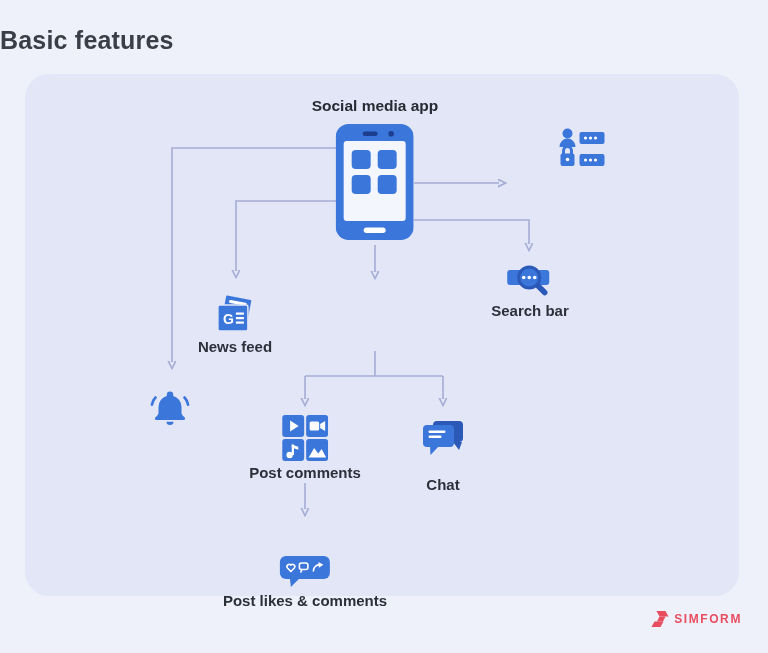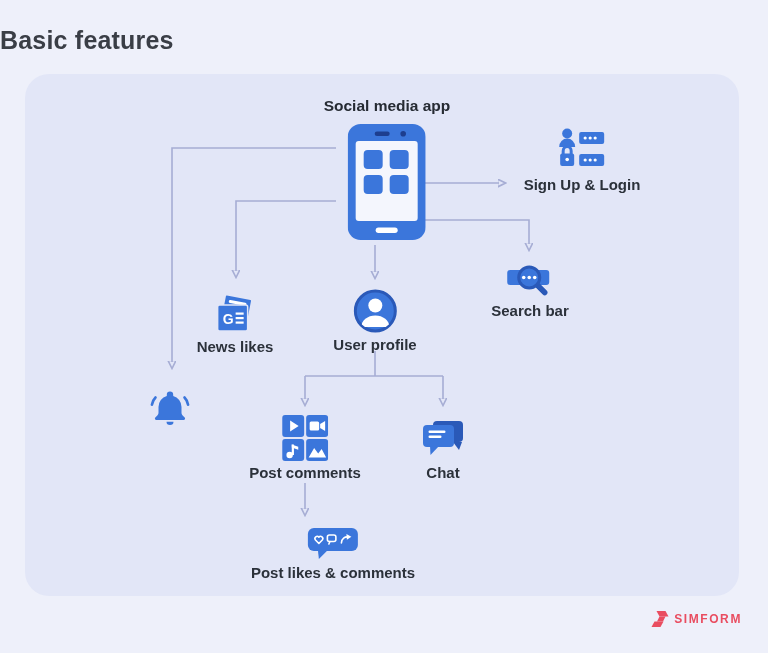--- a/index.html
+++ b/index.html
@@ -19,21 +19,21 @@
   .node{position:absolute; display:flex; flex-direction:column; align-items:center; transform:translateX(-50%);}
   .node-label{font-size:15px; font-weight:700; color:var(--text-dark); text-align:center;
               white-space:nowrap; line-height:1.22;}
   .node--push .node-label{white-space:normal; width:112px;}
   .root-label{font-size:15.5px; font-weight:700; color:#262b33; margin-bottom:9px; white-space:nowrap;}
   .fb{fill:var(--icon-blue);} .fbd{fill:var(--icon-blue-dark);} .fnavy{fill:var(--icon-navy);}
   .fw{fill:#ffffff;} .fscreen{fill:#f4f6fd;}
   .sw{stroke:#ffffff; fill:none;} .sb{stroke:var(--icon-blue); fill:none;} .sbd{stroke:var(--icon-blue-dark); fill:none;}
   .footer{position:absolute; top:610px; right:26px; display:flex; align-items:center; gap:5px;}
   .brand-text{font-size:12px; font-weight:800; letter-spacing:1.6px; color:var(--brand-red);}
-  .gap7{margin-top:7px;} .gap3{margin-top:3px;} .gap4{margin-top:4px;} .gap6{margin-top:6px;}
+  .gap7{margin-top:7px;} .gap3{margin-top:3px;} .gap4{margin-top:4px;} .gap6{margin-top:18px;}
 </style>
 </head>
 <body>
 
 <div class="page">
 
   <div class="title">Basic features</div>
 
   <div class="panel"></div>
 
@@ -47,21 +47,21 @@
     <path d="M414 220 H529 V244" marker-end="url(#arr)"></path>
     <path d="M336 148 H172 V362" marker-end="url(#arr)"></path>
     <path d="M336 201 H236 V271" marker-end="url(#arr)"></path>
     <path d="M375 245 V272" marker-end="url(#arr)"></path>
     <path d="M375 351 V376 M305 376 H443"></path>
     <path d="M305 376 V399" marker-end="url(#arr)"></path>
     <path d="M443 376 V399" marker-end="url(#arr)"></path>
     <path d="M305 483 V509" marker-end="url(#arr)"></path>
   </svg>
 
-  <div class="node" style="left:375px; top:97px;margin-left:12px;">
+  <div class="node" style="left:375px; top:97px;">
     <div class="root-label">Social media app</div>
     <svg width="78" height="116" viewBox="0 0 78 116">
       <rect x="0" y="0" width="78" height="116" rx="13" class="fb"></rect>
       <rect x="8" y="17" width="62" height="80" rx="3" class="fscreen"></rect>
       <rect x="27" y="7.5" width="15" height="4.5" rx="2.25" class="fnavy"></rect>
       <circle cx="55.5" cy="9.7" r="2.8" class="fnavy"></circle>
       <rect x="16" y="26" width="19" height="19" rx="4" class="fb"></rect>
       <rect x="42" y="26" width="19" height="19" rx="4" class="fb"></rect>
       <rect x="16" y="51" width="19" height="19" rx="4" class="fb"></rect>
       <rect x="42" y="51" width="19" height="19" rx="4" class="fb"></rect>
@@ -78,21 +78,20 @@
       <circle cx="32.5" cy="11" r="1.6" class="fw"></circle>
       <circle cx="37.5" cy="11" r="1.6" class="fw"></circle>
       <path d="M5.5 27 v-3 a4 4.5 0 0 1 8 0 v3" class="sb" stroke-width="3"></path>
       <rect x="2.5" y="26.5" width="14" height="12.5" rx="2" class="fb"></rect>
       <circle cx="9.5" cy="32.5" r="1.8" class="fw"></circle>
       <rect x="21.5" y="27" width="25" height="12" rx="2" class="fb"></rect>
       <circle cx="27.5" cy="33" r="1.6" class="fw"></circle>
       <circle cx="32.5" cy="33" r="1.6" class="fw"></circle>
       <circle cx="37.5" cy="33" r="1.6" class="fw"></circle>
     </svg>
-    <div class="node-label gap7">Sign Up &amp; Login</div>
   </div>
 
   <div class="node" style="left:530px; top:261px;">
     <svg width="48" height="38" viewBox="0 0 48 38">
       <rect x="1" y="9" width="42" height="15" rx="3" class="fb"></rect>
       <path d="M31 24 L38.5 31.5" class="sbd" stroke-width="5.5" stroke-linecap="round"></path>
       <circle cx="23" cy="16.5" r="10.5" class="fb" stroke="#2a59b8" stroke-width="3"></circle>
       <circle cx="17.5" cy="16.5" r="1.8" class="fw"></circle>
       <circle cx="23" cy="16.5" r="1.8" class="fw"></circle>
       <circle cx="28.5" cy="16.5" r="1.8" class="fw"></circle>
@@ -105,36 +104,23 @@
       <g transform="rotate(11 22 20)">
         <rect x="9" y="3" width="28" height="28" rx="2" class="fb" stroke="#e2e6f7" stroke-width="2.5"></rect>
         <rect x="14" y="8" width="18" height="3" rx="1.5" class="fw"></rect>
       </g>
       <rect x="5" y="12" width="30" height="26" rx="2" class="fb" stroke="#e2e6f7" stroke-width="1.5"></rect>
       <text x="10" y="31" font-size="14" font-weight="bold" fill="#ffffff">G</text>
       <rect x="23" y="19.5" width="8" height="2.2" class="fw"></rect>
       <rect x="23" y="24" width="8" height="2.2" class="fw"></rect>
       <rect x="23" y="28.5" width="8" height="2.2" class="fw"></rect>
     </svg>
-    <div class="node-label gap3">News likes</div>
+    <div class="node-label gap3">News feed</div>
   </div>
 
-  <div class="node" style="left:375px; top:289px;">
-    <svg width="44" height="44" viewBox="0 0 44 44">
-      <defs>
-          <clipPath id="pc">
-            <circle cx="22" cy="22" r="19"></circle>
-          </clipPath>
-        </defs>
-      <circle cx="22" cy="22" r="20" class="fb" stroke="#2a59b8" stroke-width="3"></circle>
-      <circle cx="22" cy="16.5" r="7" class="fw"></circle>
-      <path d="M8 38 a14 11.5 0 0 1 28 0 z" class="fw" clip-path="url(#pc)"></path>
-    </svg>
-    <div class="node-label gap3">User profile</div>
-  </div>
 
   <div class="node node--push" style="left:170px; top:388px;">
     <svg width="44" height="40" viewBox="0 0 44 40">
       <path d="M22 3.5 a3.2 3.2 0 0 1 3.2 3.2 v1.2 a11.5 11.5 0 0 1 8.3 11 v5.6 c0 1.2 .5 2.3 1.4 3.2 l1.8 1.8 c.9 .9 .2 2.4 -1 2.4 h-27.4 c-1.2 0 -1.9 -1.5 -1 -2.4 l1.8 -1.8 c.9 -.9 1.4 -2 1.4 -3.2 v-5.6 a11.5 11.5 0 0 1 8.3 -11 v-1.2 a3.2 3.2 0 0 1 3.2 -3.2 z" class="fb"></path>
       <path d="M18.5 33.8 a3.5 3.3 0 0 0 7 0 z" class="fb"></path>
       <path d="M7.5 9.5 a13 13 0 0 0 -3.6 7.2" class="sb" stroke-width="2.6" stroke-linecap="round"></path>
       <path d="M36.5 9.5 a13 13 0 0 1 3.6 7.2" class="sb" stroke-width="2.6" stroke-linecap="round"></path>
     </svg>
   </div>
 
@@ -160,21 +146,21 @@
       <rect x="13" y="3" width="30" height="21" rx="4" class="fbd"></rect>
       <polygon points="33,24 42,24 39,32" class="fbd"></polygon>
       <rect x="3" y="7" width="31" height="22" rx="4" class="fb"></rect>
       <polygon points="10,28 19,28 10.5,37" class="fb"></polygon>
       <rect x="8.5" y="12.5" width="17" height="2.4" rx="1.2" class="fw"></rect>
       <rect x="8.5" y="17.5" width="13" height="2.4" rx="1.2" class="fw"></rect>
     </svg>
     <div class="node-label gap6">Chat</div>
   </div>
 
-  <div class="node" style="left:305px; top:526px;margin-left:28px;">
+  <div class="node" style="left:305px; top:554px;">
     <svg width="54" height="34" viewBox="0 0 54 34">
       <rect x="2" y="2" width="50" height="23" rx="6" class="fb"></rect>
       <polygon points="12,24 22,24 13,33" class="fb"></polygon>
       <path d="M13 17.5 l-3.4 -3.5 a2.2 2.2 0 0 1 3.4 -2.8 a2.2 2.2 0 0 1 3.4 2.8 z" class="sw" stroke-width="1.6" stroke-linejoin="round"></path>
       <rect x="21.5" y="9" width="8.5" height="6.5" rx="2" class="sw" stroke-width="1.6"></rect>
       <path d="M24 15.5 l-1 2.5" class="sw" stroke-width="1.6" stroke-linecap="round"></path>
       <path d="M35.5 17 c.2 -4.5 3.5 -6.5 7 -6" class="sw" stroke-width="1.6" stroke-linecap="round"></path>
       <polygon points="40.5,8 45.5,10.8 41,13.8" class="fw"></polygon>
     </svg>
     <div class="node-label gap4">Post likes &amp; comments</div>

